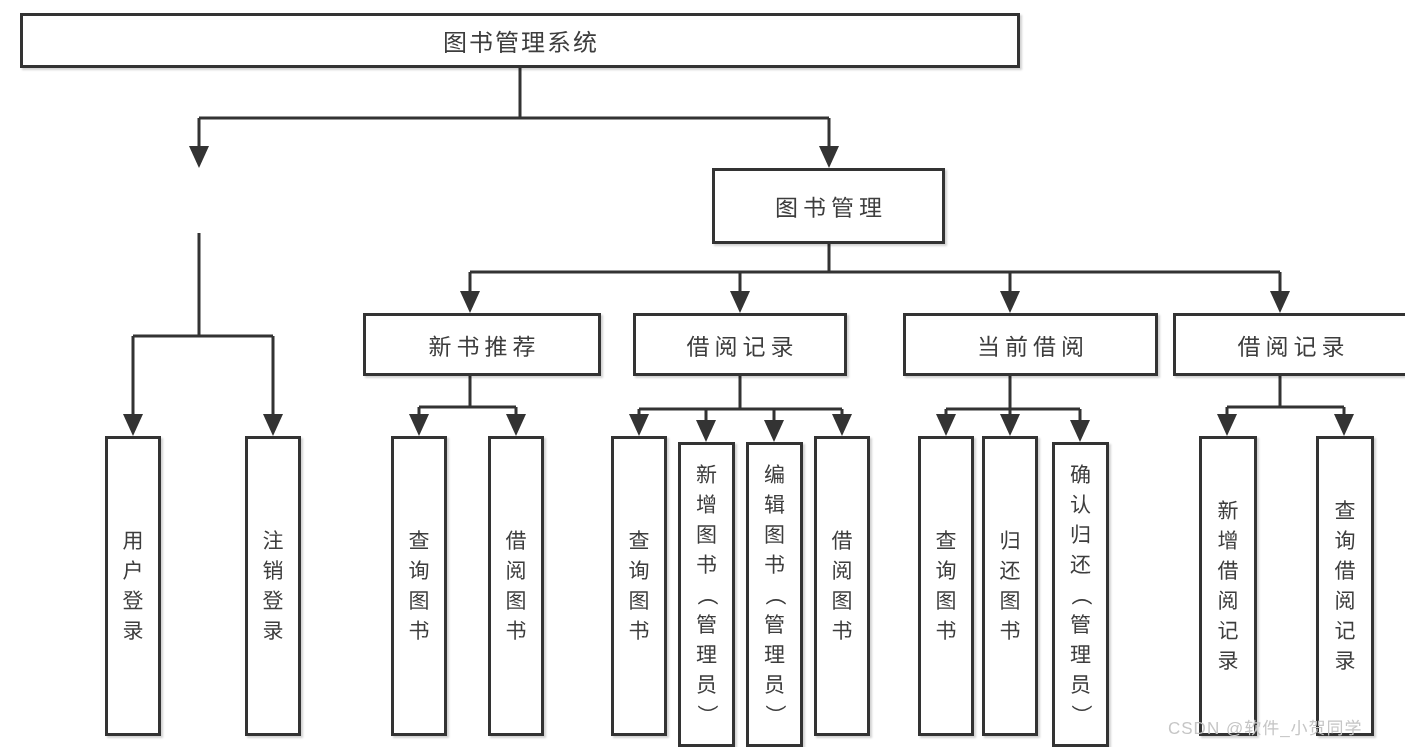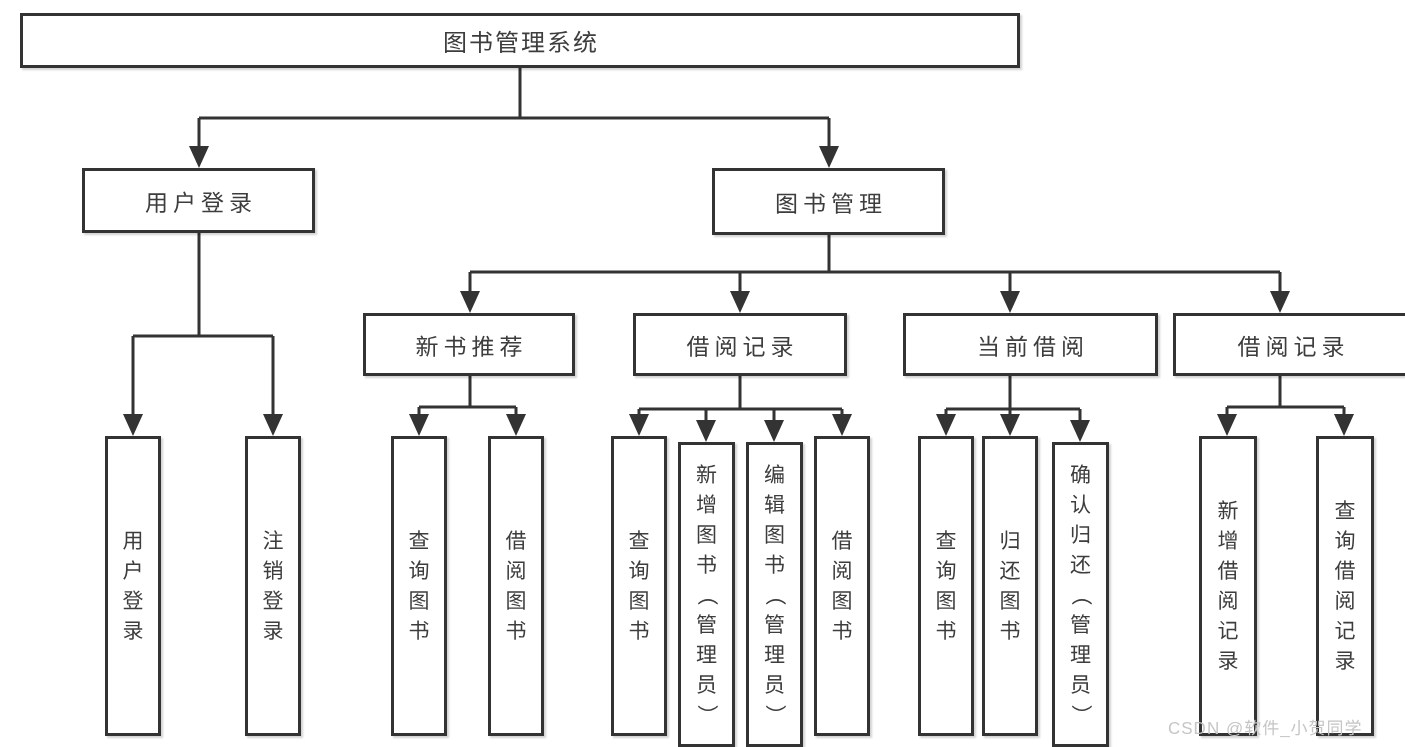--- a/index.html
+++ b/index.html
@@ -70,24 +70,23 @@
       <polygon points="936,414 956,414 946,436"></polygon>
       <polygon points="1000,414 1020,414 1010,436"></polygon>
       <polygon points="1070,420 1090,420 1080,442"></polygon>
       <polygon points="1217,414 1237,414 1227,436"></polygon>
       <polygon points="1334,414 1354,414 1344,436"></polygon>
     </g>
   </svg>
 
   <div class="node hbox title" style="left:20px;top:13px;width:1000px;height:55px">图书管理系统</div>
 
-  <div class="node hbox" style="left:82px;top:168px;width:233px;height:65px">用户登录</div>
-  <div class="node hbox" style="left:712px;top:168px;width:233px;height:67px">图书管理</div>
+  <div class="node hbox" style="left:712px;top:168px;width:233px;height:76px">图书管理</div>
 
-  <div class="node hbox" style="left:363px;top:313px;width:212px;height:63px">新书推荐</div>
+  <div class="node hbox" style="left:363px;top:313px;width:238px;height:63px">新书推荐</div>
   <div class="node hbox" style="left:633px;top:313px;width:214px;height:63px">借阅记录</div>
   <div class="node hbox" style="left:903px;top:313px;width:255px;height:63px">当前借阅</div>
   <div class="node hbox" style="left:1173px;top:313px;width:236px;height:63px">借阅记录</div>
 
   <div class="node vbox" style="left:105px;top:436px;width:56px;height:300px">
       <span class="vchar">用</span>
       <span class="vchar">户</span>
       <span class="vchar">登</span>
       <span class="vchar">录</span>
     </div>

